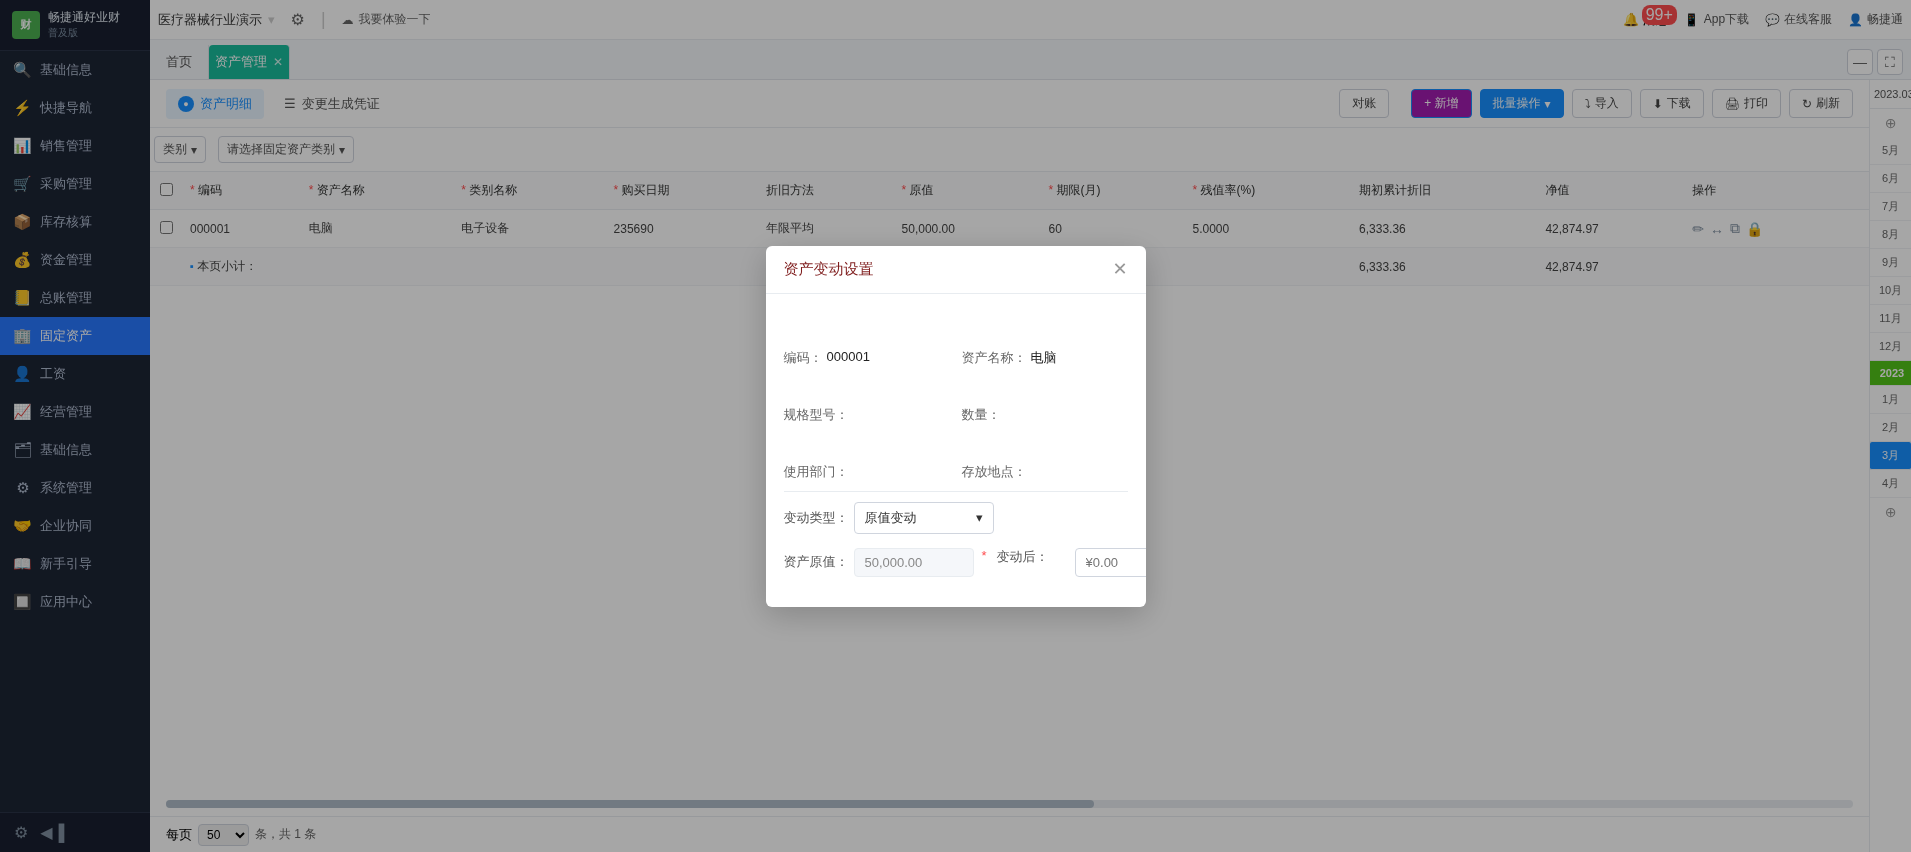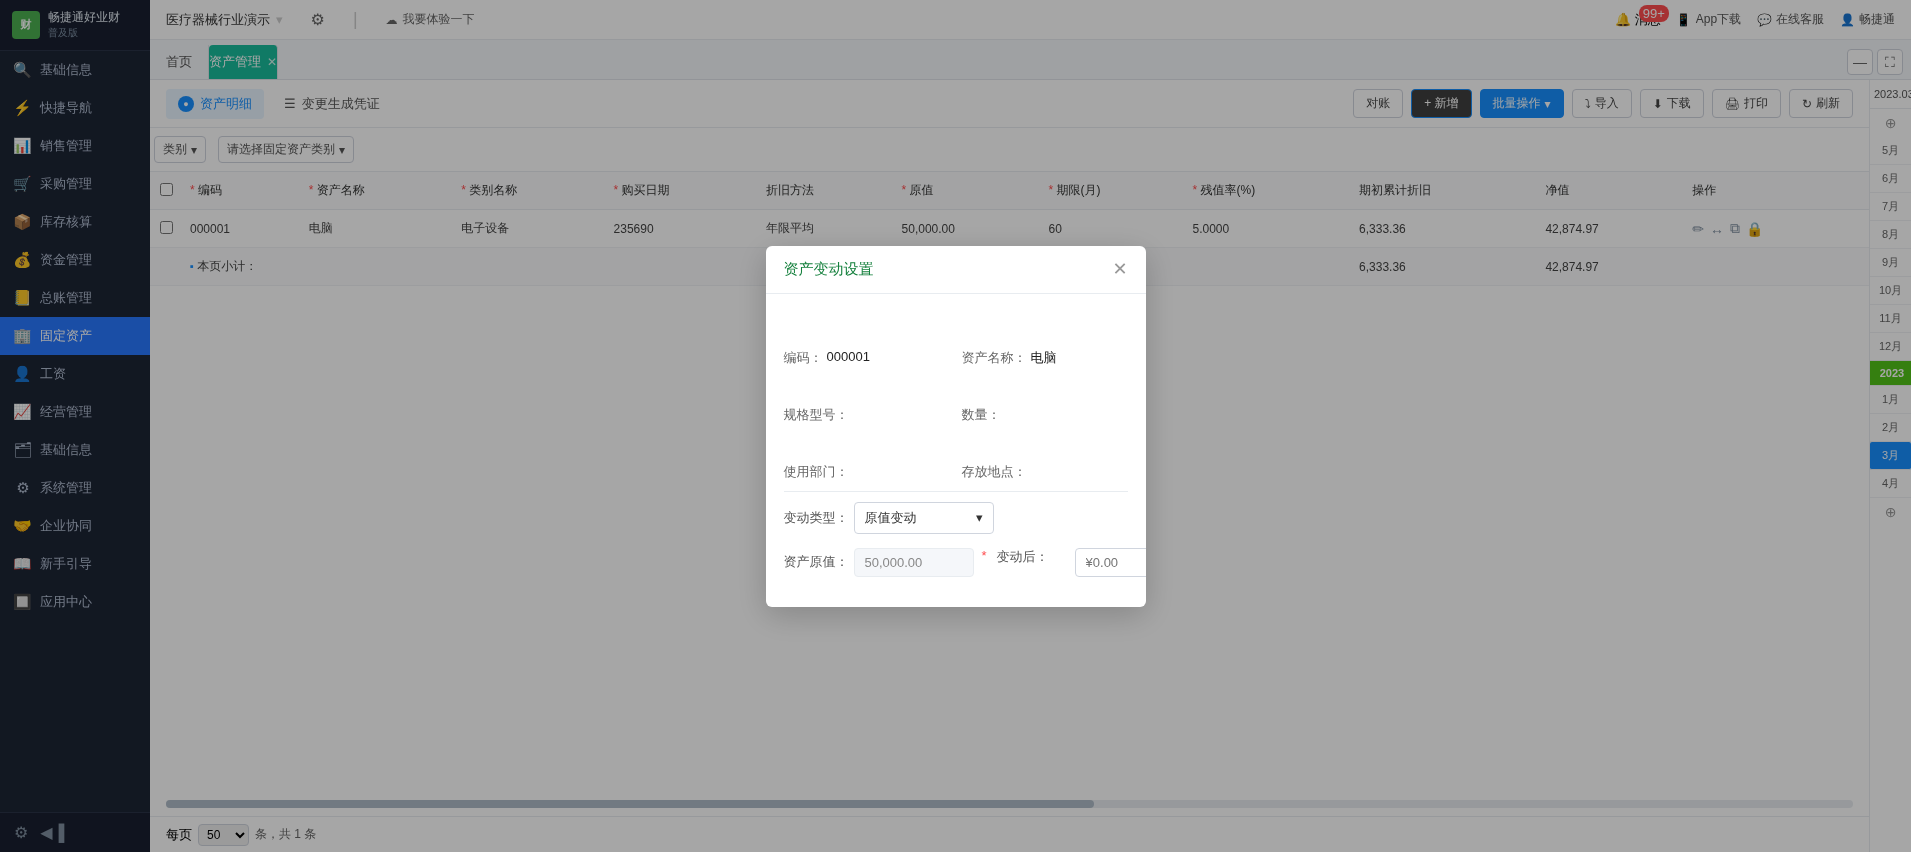--- a/index.html
+++ b/index.html
@@ -15,53 +15,53 @@
     .sidebar-item { display: flex; align-items: center; gap: 8px; padding: 10px 14px; cursor: pointer; color: #b0bcd0; font-size: 13px; transition: background 0.2s; }
     .sidebar-item.active { background: #2979ff; color: white; }
     .sidebar-item-icon { width: 18px; height: 18px; display: flex; align-items: center; justify-content: center; font-size: 15px; flex-shrink: 0; }
     .sidebar-bottom { padding: 10px 14px; display: flex; align-items: center; gap: 12px; border-top: 1px solid #2a3348; background: #1a2030; }
     .sidebar-bottom-icon { color: #8090a0; cursor: pointer; font-size: 16px; }
 
     
     .main { flex: 1; display: flex; flex-direction: column; overflow: hidden; }
 
     
-    .top-header { height: 40px; background: white; display: flex; align-items: center; padding: 0 16px; border-bottom: 1px solid #e8ecf0; gap: 28px; flex-shrink: 0; }
+    .top-header { height: 40px; background: white; display: flex; align-items: center; padding: 0 8px; border-bottom: 1px solid #e8ecf0; gap: 16px; flex-shrink: 0; }
     .top-header-company { display: flex; align-items: center; gap: 6px; font-size: 13px; color: #333; font-weight: 500; }
     .top-header-sep { color: #ccc; }
     .top-header-settings { color: #666; cursor: pointer; font-size: 16px; }
     .top-header-feedback { display: flex; align-items: center; gap: 5px; color: #666; font-size: 12px; cursor: pointer; }
     .top-header-right { margin-left: auto; display: flex; align-items: center; gap: 16px; }
     .top-header-notif { position: relative; cursor: pointer; }
-    .notif-badge { position: absolute; top: -6px; right: -8px; background: #ff4d4f; color: white; font-size: 13px; padding: 1px 4px; border-radius: 8px; }
+    .notif-badge { position: absolute; top: -6px; right: -8px; background: #ff4d4f; color: white; font-size: 16px; padding: 1px 4px; border-radius: 8px; }
     .top-header-btn { display: flex; align-items: center; gap: 4px; color: #555; font-size: 12px; cursor: pointer; }
 
     
     .tab-bar { height: 40px; background: #f5f7fa; border-bottom: 1px solid #e0e4ea; display: flex; align-items: flex-end; padding: 0 0 0 0; flex-shrink: 0; position: relative; }
-    .tab-item { height: 34px; display: flex; align-items: center; padding: 0 0; font-size: 13px; cursor: pointer; color: #555; border-right: 1px solid #e0e4ea; background: #f5f7fa; }
+    .tab-item { height: 34px; display: flex; align-items: center; padding: 0 6px; font-size: 13px; cursor: pointer; color: #555; border-right: 1px solid #e0e4ea; background: #f5f7fa; }
     .tab-item.active { background: #1abc9c; color: white; border-radius: 4px 4px 0 0; }
     .tab-item .tab-close { margin-left: 6px; font-size: 12px; opacity: 0.8; }
     .tab-home { padding: 0 16px; }
     .tab-bar-right { margin-left: auto; display: flex; align-items: center; gap: 4px; padding-right: 8px; padding-bottom: 4px; }
     .tab-bar-btn { width: 26px; height: 26px; border: 1px solid #d0d5de; background: white; border-radius: 4px; display: flex; align-items: center; justify-content: center; cursor: pointer; color: #666; font-size: 14px; }
 
     
     .content { flex: 1; display: flex; overflow: hidden; background: #f0f2f5; }
 
     
     .page-content { flex: 1; padding: 0; background: white; display: flex; flex-direction: column; overflow: hidden; }
 
     
     .page-toolbar { height: 48px; background: white; border-bottom: 1px solid #e8ecf0; display: flex; align-items: center; padding: 0 16px; gap: 8px; flex-shrink: 0; }
     .toolbar-tab { display: flex; align-items: center; gap: 6px; padding: 6px 12px; border-radius: 4px; cursor: pointer; font-size: 13px; color: #555; }
     .toolbar-tab.active { background: #e8f4ff; color: #1890ff; }
     .toolbar-tab-icon { width: 16px; height: 16px; background: #1890ff; border-radius: 50%; display: flex; align-items: center; justify-content: center; color: white; font-size: 9px; }
     .toolbar-sep { flex: 1; }
     .toolbar-btn { display: flex; align-items: center; gap: 4px; padding: 5px 12px; border: 1px solid #d0d5de; border-radius: 4px; cursor: pointer; font-size: 12px; background: white; color: #444; }
-    .toolbar-btn.primary { background: #404040; color: white; border-color: #1890ff; }
+    .toolbar-btn.primary { background: #a21caf; color: white; border-color: #1890ff; margin-left: 14px; }
     .toolbar-btn.batch { background: #1890ff; color: white; border-color: #1890ff; }
 
     
     .filter-bar { height: 44px; background: white; border-bottom: 1px solid #e8ecf0; display: flex; align-items: center; padding: 0 4px; gap: 12px; flex-shrink: 0; }
     .filter-select { display: flex; align-items: center; gap: 4px; border: 1px solid #d0d5de; border-radius: 4px; padding: 4px 8px; font-size: 12px; color: #555; background: white; cursor: pointer; }
 
     
     .table-container { flex: 1; overflow: auto; }
     table { width: 100%; border-collapse: collapse; font-size: 12px; padding-left: 32px; }
     thead th { background: #fafbfc; border-bottom: 1px solid #e8ecf0; padding: 10px 8px; text-align: left; color: #333; font-weight: 500; white-space: nowrap; position: sticky; top: 0; z-index: 1; }
@@ -81,21 +81,21 @@
 
     
     .bottom-bar { height: 36px; background: white; border-top: 1px solid #e8ecf0; display: flex; align-items: center; padding: 0 16px; flex-shrink: 0; }
     .bottom-bar-select { border: 1px solid #d0d5de; border-radius: 4px; padding: 2px 4px; font-size: 12px; margin: 0 6px; }
     .bottom-bar-text { font-size: 12px; color: #666; }
 
     
     .modal-overlay { position: fixed; top: 0; left: 0; width: 100%; height: 100%; background: rgba(0,0,0,0.35); z-index: 1000; display: flex; align-items: center; justify-content: center; }
     .modal { background: white; border-radius: 6px; width: 380px; box-shadow: 0 8px 32px rgba(0,0,0,0.2); overflow: hidden; }
     .modal-header { padding: 14px 18px; border-bottom: 1px solid #e8ecf0; display: flex; align-items: center; justify-content: space-between; }
-    .modal-title { font-size: 15px; font-weight: 500; color: #15803d; }
+    .modal-title { font-size: 15px; font-weight: 500; color: #7f1d1d; }
     .modal-close { color: #999; cursor: pointer; font-size: 18px; line-height: 1; }
     .modal-body { padding: 16px 18px; }
     .modal-info-row { display: flex; gap: 12px; margin-bottom: 10px; margin-top: 39px; }
     .modal-info-cell { flex: 1; font-size: 13px; color: #444; display: flex; gap: 4px; }
     .modal-info-label { color: #666; white-space: nowrap; }
     .modal-info-value { color: #222; font-weight: 400; }
     .modal-divider { border: none; border-top: 1px solid #e8ecf0; margin: 10px 0; }
     .modal-form-row { display: flex; align-items: center; margin-bottom: 14px; }
     .modal-form-label { width: 70px; color: #555; font-size: 13px; flex-shrink: 0; }
     .modal-form-field { flex: 1; display: flex; gap: 8px; }

